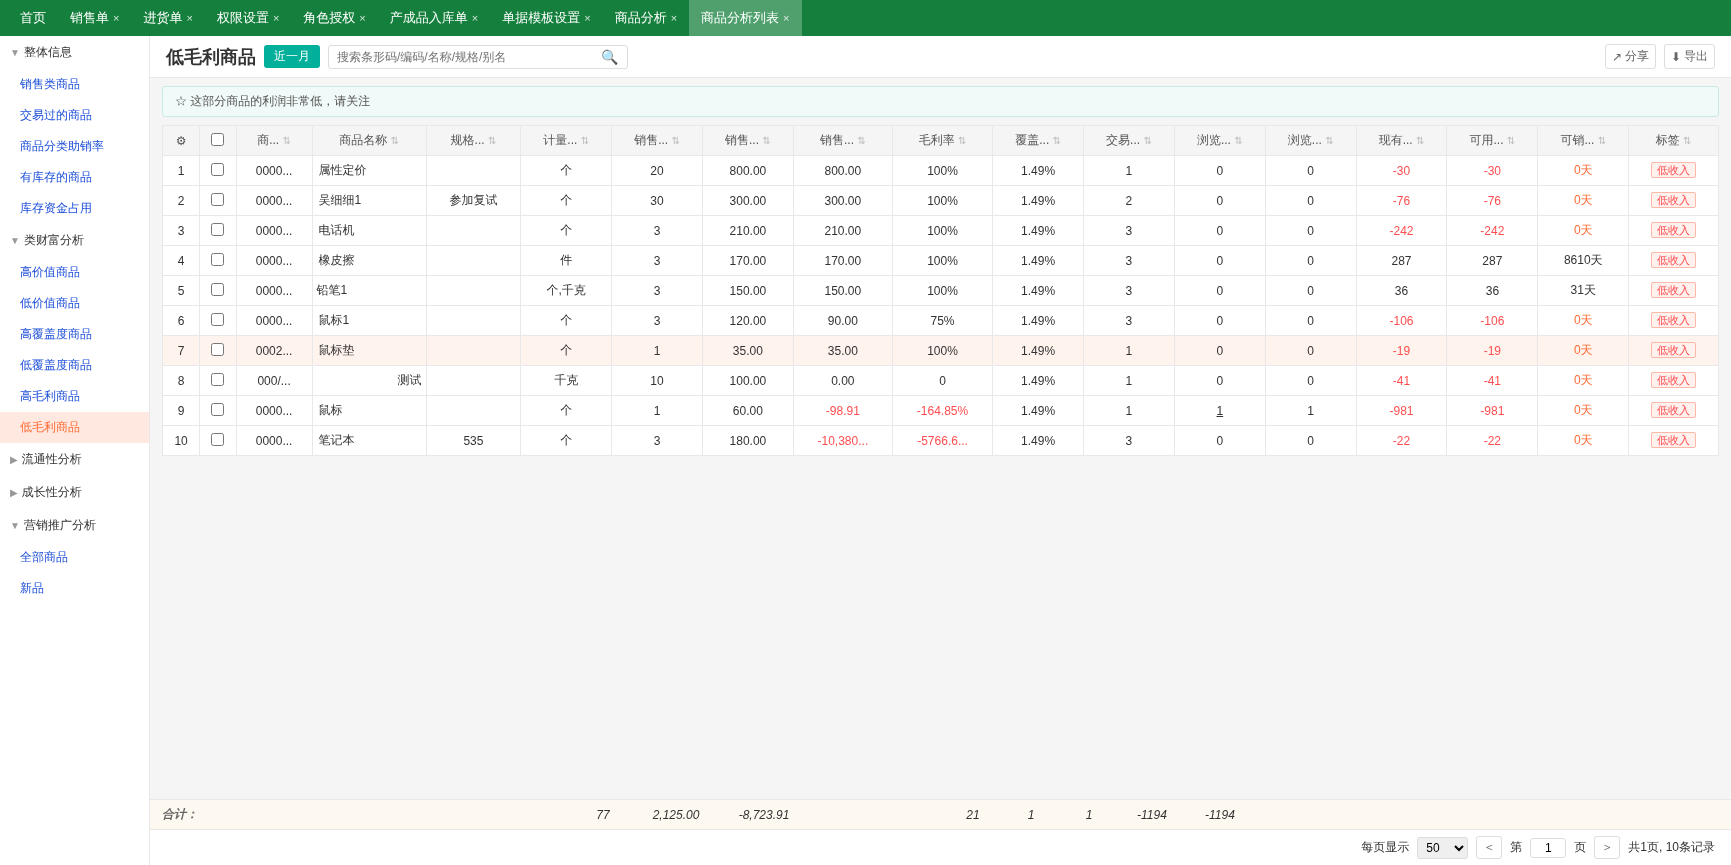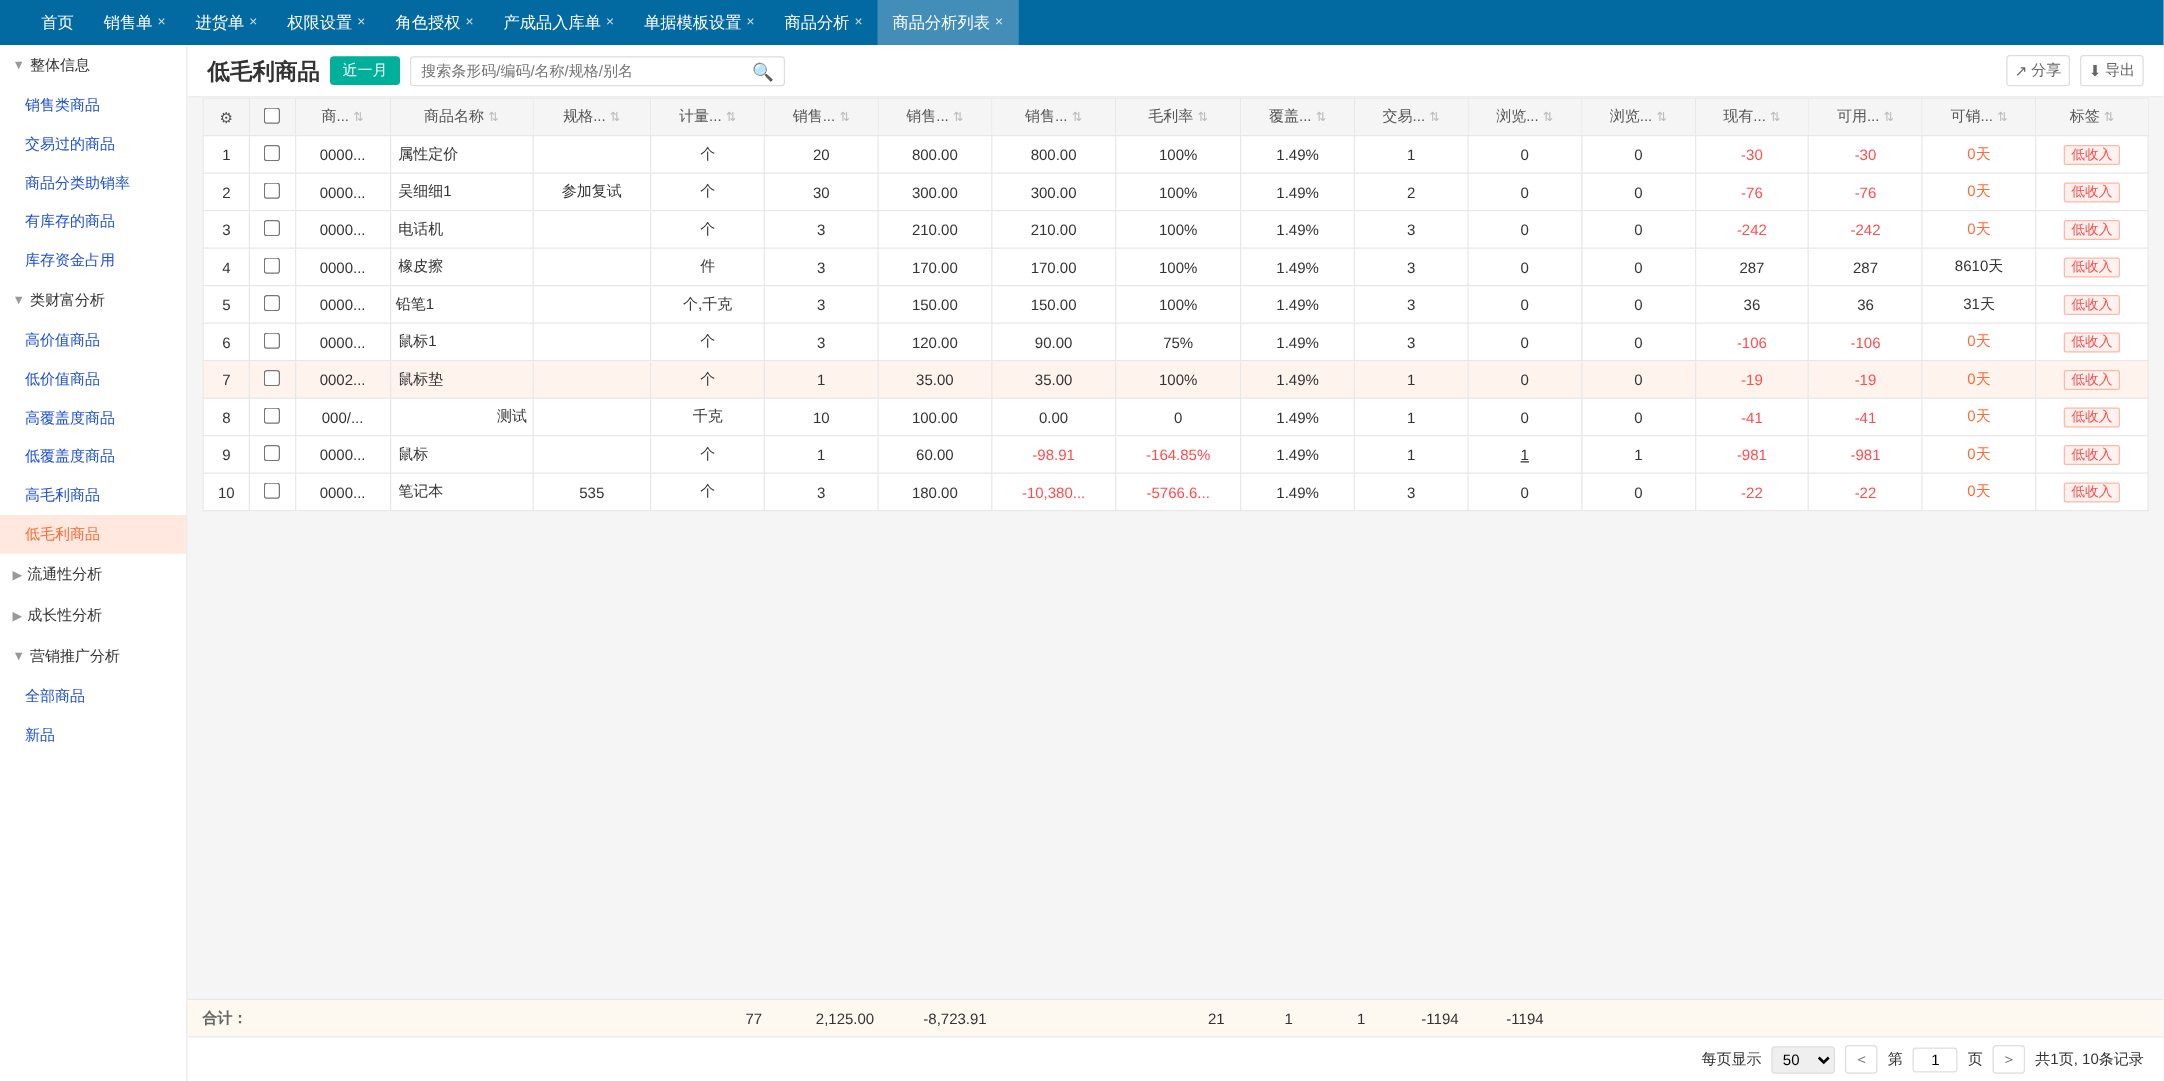--- a/index.html
+++ b/index.html
@@ -1,24 +1,24 @@
 <!DOCTYPE html>
 <html><head>
   <meta charset="utf-8">
   <style>
     * { box-sizing: border-box; margin: 0; padding: 0; }
     body { font-family: "Microsoft YaHei", "PingFang SC", sans-serif; font-size: 12px; background: #f5f5f5; color: #333; }
 
     
     .top-nav {
-      background: #0369a1;
+      background: #15803d;
       display: flex;
       align-items: center;
       height: 36px;
-      padding: 0 21px;
+      padding: 0 8px;
     }
     .top-nav-item {
       color: #fff;
       padding: 0 12px;
       height: 36px;
       display: flex;
       align-items: center;
       cursor: pointer;
       font-size: 13px;
       white-space: nowrap;
@@ -181,20 +181,21 @@
 
     
     .table-footer {
       display: flex;
       align-items: center;
       padding: 6px 12px;
       background: #fdf8f0;
       border-top: 1px solid #e8e8e8;
       font-size: 12px;
       gap: 8px;
+      font-style: italic;
     }
     .footer-total-label { color: #666; font-weight: bold; margin-right: 8px; }
     .footer-cell {
       display: inline-block;
       text-align: center;
       color: #333;
     }
 
     
     .pagination-bar {
@@ -302,20 +303,23 @@
           <span>↗</span>
           <span>分享</span>
         </button>
         <button class="action-btn">
           <span>⬇</span>
           <span>导出</span>
         </button>
       </div>
     </div>
 
+    <div class="notice-bar">
+      <span>☆ 这部分商品的利润非常低，请关注</span>
+    </div>
 
     <div class="table-wrap">
       <table>
         <thead>
           <tr>
             <th>⚙</th>
             <th><input type="checkbox" style=""></th>
             <th>商... <span class="sort-icon">⇅</span></th>
             <th>商品名称 <span class="sort-icon">⇅</span></th>
             <th>规格... <span class="sort-icon">⇅</span></th>

